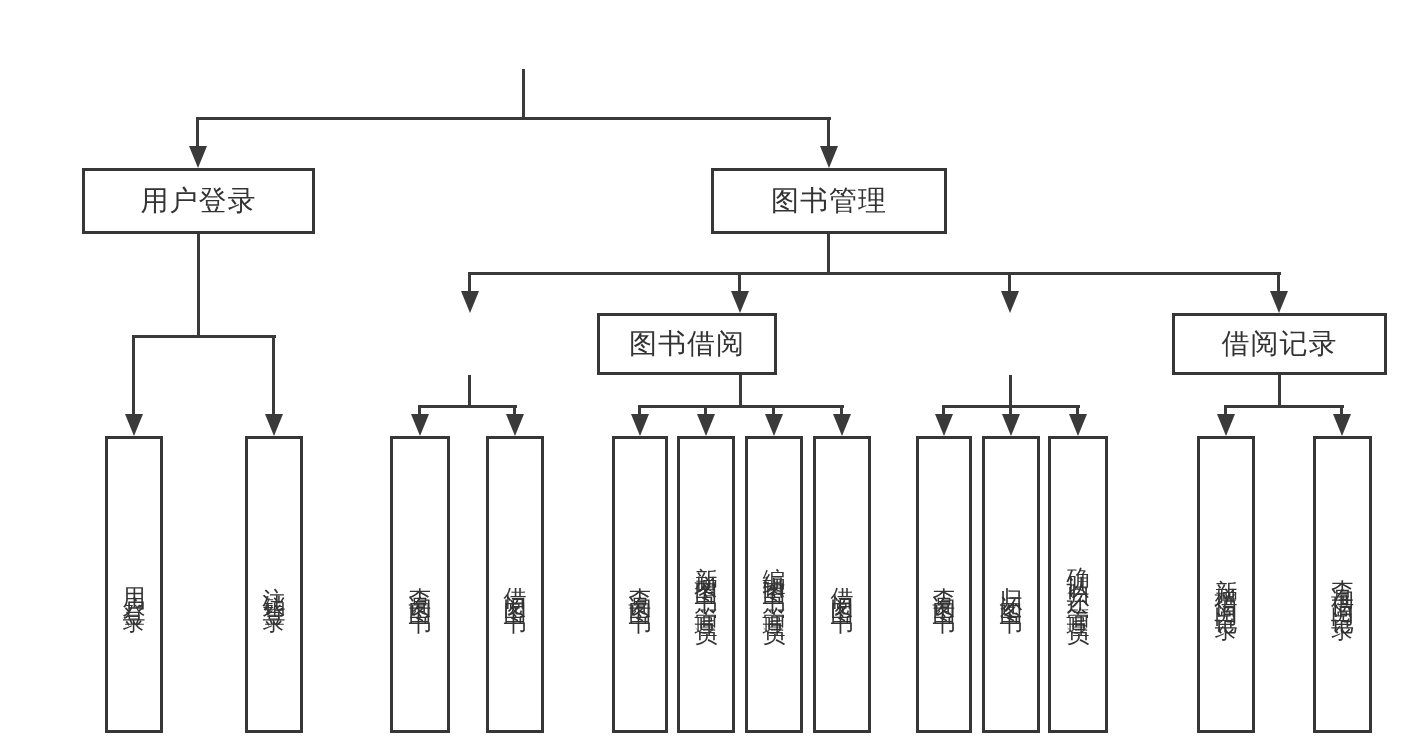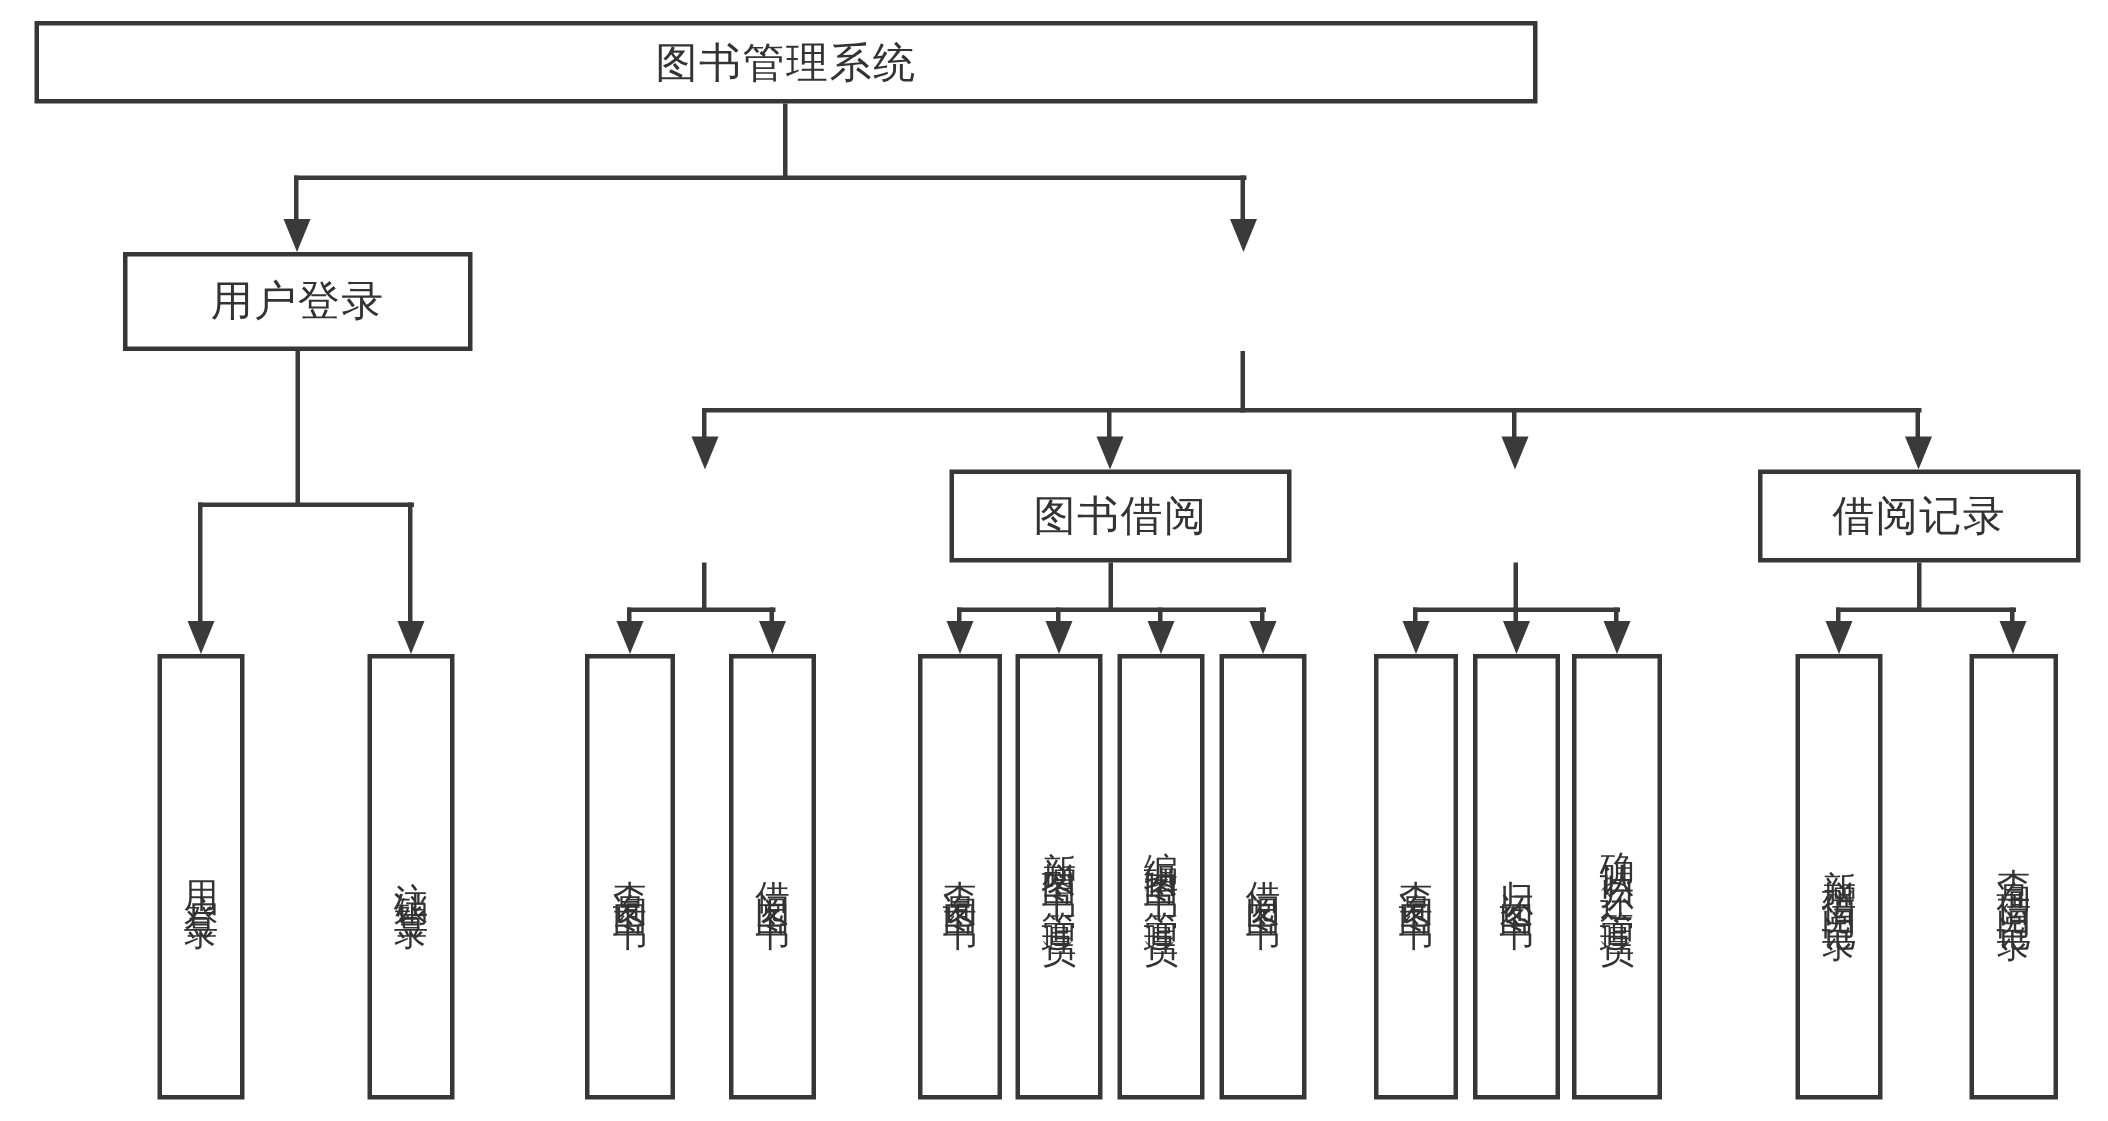--- a/index.html
+++ b/index.html
@@ -44,54 +44,54 @@
     color:#c3c3c3;
     white-space:nowrap;
     letter-spacing:1px;
   }
 </style>
 </head>
 <body>
 
 <div class="canvas">
 
-  <div class="node" style="left:23px;top:14px;width:1002px;height:55px;">
-    <span class="hlabel">图书管理系统</span>
-  </div>
 
   <div class="line" style="left:522px;top:69px;width:3px;height:51px;"></div>
   <div class="line" style="left:196px;top:117px;width:635px;height:3px;"></div>
   <div class="line" style="left:196px;top:117px;width:3px;height:33px;"></div>
   <div class="arrow" style="left:189px;top:146px;"></div>
   <div class="line" style="left:827px;top:117px;width:3px;height:33px;"></div>
   <div class="arrow" style="left:820px;top:146px;"></div>
 
   <div class="node" style="left:82px;top:168px;width:233px;height:66px;">
     <span class="hlabel">用户登录</span>
+  </div>
+  <div class="node" style="left:711px;top:168px;width:236px;height:66px;">
+    <span class="hlabel">图书管理</span>
   </div>
 
   <div class="line" style="left:197px;top:234px;width:3px;height:104px;"></div>
   <div class="line" style="left:132px;top:335px;width:144px;height:3px;"></div>
   <div class="line" style="left:132px;top:335px;width:3px;height:83px;"></div>
   <div class="arrow" style="left:125px;top:414px;"></div>
   <div class="line" style="left:272px;top:335px;width:3px;height:83px;"></div>
   <div class="arrow" style="left:265px;top:414px;"></div>
 
   <div class="line" style="left:827px;top:234px;width:3px;height:41px;"></div>
   <div class="line" style="left:468px;top:272px;width:813px;height:3px;"></div>
   <div class="line" style="left:468px;top:272px;width:3px;height:24px;"></div>
   <div class="arrow" style="left:461px;top:291px;"></div>
   <div class="line" style="left:738px;top:272px;width:3px;height:24px;"></div>
   <div class="arrow" style="left:731px;top:291px;"></div>
   <div class="line" style="left:1008px;top:272px;width:3px;height:24px;"></div>
   <div class="arrow" style="left:1001px;top:291px;"></div>
   <div class="line" style="left:1277px;top:272px;width:3px;height:24px;"></div>
   <div class="arrow" style="left:1270px;top:291px;"></div>
 
-  <div class="node" style="left:633px;top:313px;width:228px;height:62px;">
+  <div class="node" style="left:597px;top:313px;width:180px;height:62px;">
     <span class="hlabel">图书借阅</span>
   </div>
   <div class="node" style="left:1172px;top:313px;width:215px;height:62px;">
     <span class="hlabel">借阅记录</span>
   </div>
 
   <div class="line" style="left:468px;top:375px;width:3px;height:33px;"></div>
   <div class="line" style="left:418px;top:405px;width:99px;height:3px;"></div>
   <div class="line" style="left:418px;top:405px;width:3px;height:13px;"></div>
   <div class="arrow" style="left:411px;top:414px;"></div>

